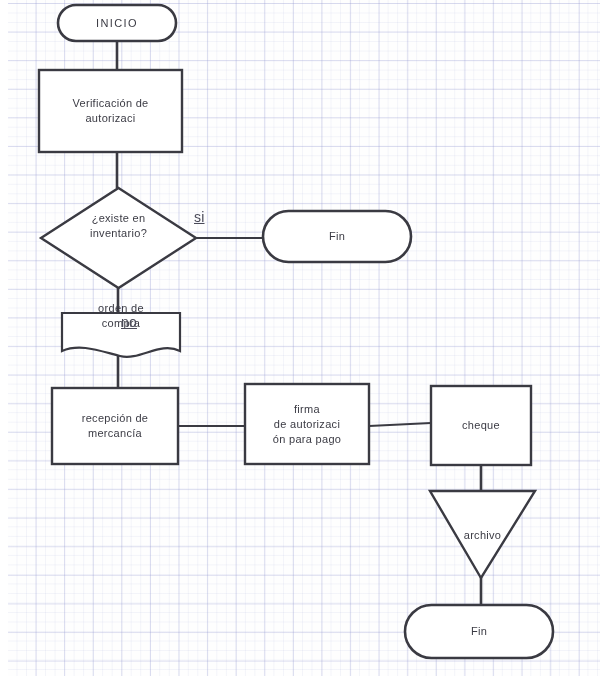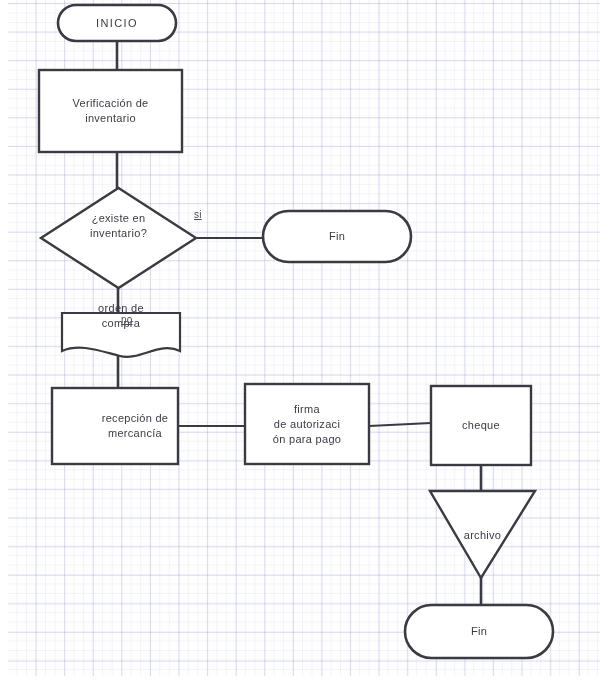--- a/index.html
+++ b/index.html
@@ -58,21 +58,21 @@
     color: #3b3b44;
     font-size: 11px;
     line-height: 15px;
     letter-spacing: 0.3px;
     pointer-events: none;
     white-space: pre-line;
   }
   .edge-label {
     position: absolute;
     color: #4a4a58;
-    font-size: 10px;
+    font-size: 14px;
     letter-spacing: 0.2px;
     pointer-events: none;
     text-decoration: underline;
   }
 </style>
 </head>
 <body>
 
 <div id="canvas">
 
@@ -112,31 +112,31 @@
     <rect x="431" y="386" width="100" height="79" fill="#ffffff" stroke="#3a3a42" stroke-width="2.4"></rect>
 
     <polygon points="430,491 535,491 481,578" fill="#ffffff" stroke="#3a3a42" stroke-width="2.4"></polygon>
 
     <rect x="405" y="605" width="148" height="53" rx="26.5" ry="26.5" fill="#ffffff" stroke="#3a3a42" stroke-width="2.6"></rect>
   </svg>
 
   <div class="node-label" style="left:58px; top:5px; width:118px; height:36px; letter-spacing:1.4px;">INICIO</div>
 
   <div class="node-label" style="left:39px; top:70px; width:143px; height:82px;">Verificación de
-inventario</div>
+autorizaci</div>
 
   <div class="node-label" style="left:48px; top:176px; width:141px; height:100px;">¿existe en
 inventario?</div>
 
   <div class="node-label" style="left:263px; top:211px; width:148px; height:51px;">Fin</div>
 
   <div class="node-label" style="left:62px; top:294px; width:118px; height:44px;">orden de
 compra</div>
 
-  <div class="node-label" style="left:50px; top:388px; width:130px; height:76px;margin-left:20px;">recepción de
+  <div class="node-label" style="left:50px; top:388px; width:130px; height:76px;">recepción de
 mercancía</div>
 
   <div class="node-label" style="left:431px; top:386px; width:100px; height:79px;">cheque</div>
 
   <div class="node-label" style="left:245px; top:384px; width:124px; height:80px;">firma
 de autorizaci
 ón para pago</div>
 
   <div class="node-label" style="left:430px; top:525px; width:105px; height:20px;text-align:center;">archivo</div>
 

